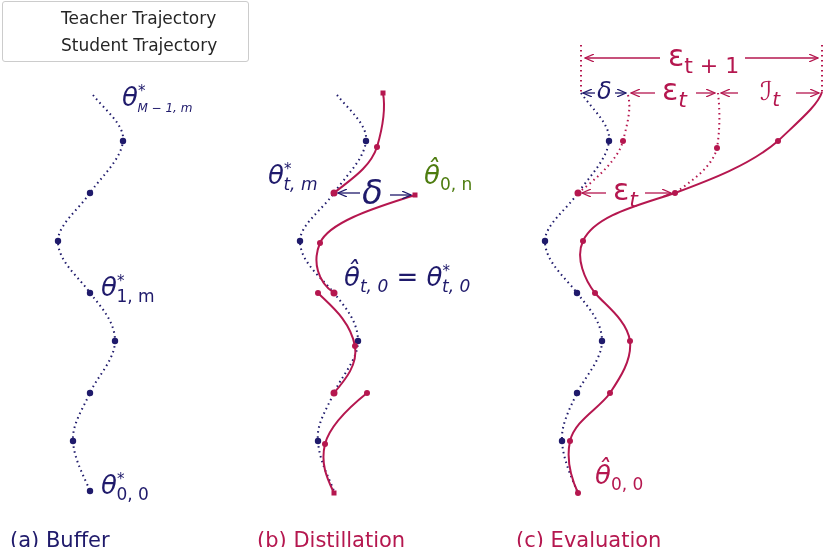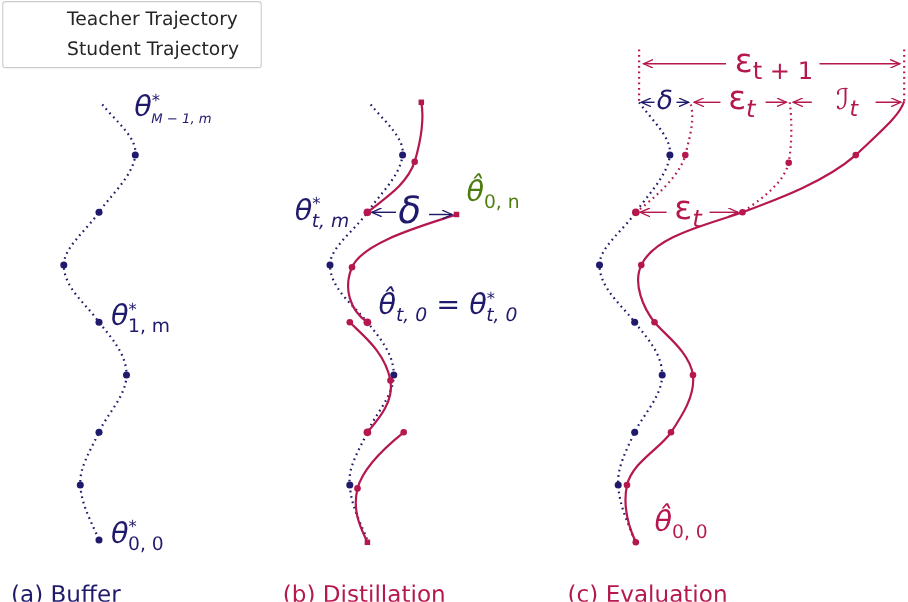--- a/index.html
+++ b/index.html
@@ -1,18 +1,18 @@
 <!DOCTYPE html>
 <html><head>
 <meta charset="utf-8">
 <style>
   html,body{margin:0;padding:0;background:#fff;}
   #root{position:relative;width:825px;height:547px;overflow:hidden;font-family:"DejaVu Sans",sans-serif;}
   svg{position:absolute;left:0;top:0;}
-  .legend{position:absolute;left:2px;top:1px;width:234px;height:59px;border:1px solid #cccccc;border-radius:3px;background:#fff;}
+  .legend{position:absolute;left:2px;top:1px;width:234px;height:59px;border:1px solid #cccccc;border-radius:3px;background:#fff;padding-left:11px;}
   .leg-row{position:absolute;left:58px;font-size:17px;color:#262626;}
   .math{position:absolute;font-family:"DejaVu Sans",sans-serif;font-style:italic;white-space:nowrap;}
   .caption{position:absolute;top:517px;font-size:21px;margin-top:11px;}
 </style>
 </head>
 <body>
 
 <div id="root">
 <svg width="825" height="547" viewBox="0 0 825 547">
   <defs>
@@ -139,21 +139,21 @@
 <div class="math" style="left:122px;top:82px;color:#1f1a6b;font-size:26px">
   <span>θ</span><sup style="font-size:15px;font-style:normal">*</sup><sub style="font-size:12px;margin-left:-8px">M − 1, m</sub>
 </div>
 <div class="math" style="left:101px;top:272px;color:#1f1a6b;font-size:26px">
   <span>θ</span><sup style="font-size:15px;font-style:normal">*</sup><sub style="font-size:17px;margin-left:-8px;font-style:normal">1, m</sub>
 </div>
 <div class="math" style="left:101px;top:470px;color:#1f1a6b;font-size:26px">
   <span>θ</span><sup style="font-size:15px;font-style:normal">*</sup><sub style="font-size:17px;margin-left:-8px;font-style:normal">0, 0</sub>
 </div>
 
-<div class="math" style="left:268px;top:176px;color:#1f1a6b;font-size:26px">
+<div class="math" style="left:268px;top:160px;color:#1f1a6b;font-size:26px">
   <span>θ</span><sup style="font-size:15px;font-style:normal">*</sup><sub style="font-size:17px;margin-left:-8px">t, m</sub>
 </div>
 <div class="math" style="left:362px;top:172px;color:#1f1a6b;font-size:34px">δ</div>
 <div class="math" style="left:424px;top:160px;color:#4d7c0f;font-size:26px">
   <span>θ̂</span><sub style="font-size:17px;font-style:normal">0, n</sub>
 </div>
 <div class="math" style="left:344px;top:262px;color:#1f1a6b;font-size:26px">
   <span>θ̂</span><sub style="font-size:17px">t, 0</sub><span style="font-style:normal"> = </span><span>θ</span><sup style="font-size:15px;font-style:normal">*</sup><sub style="font-size:17px;margin-left:-8px">t, 0</sub>
 </div>
 

